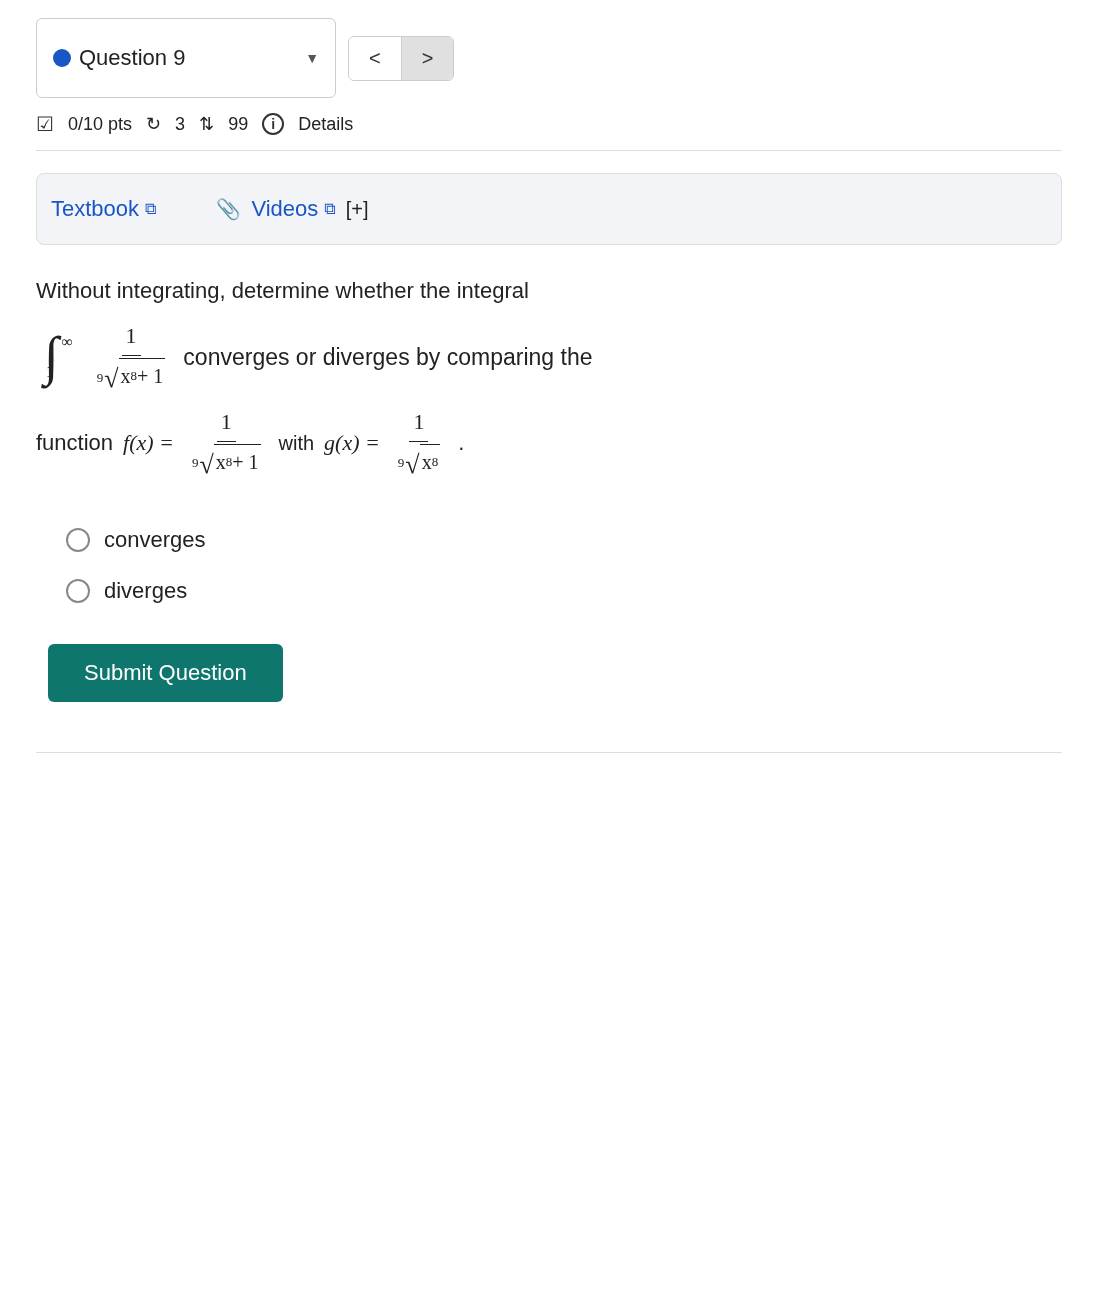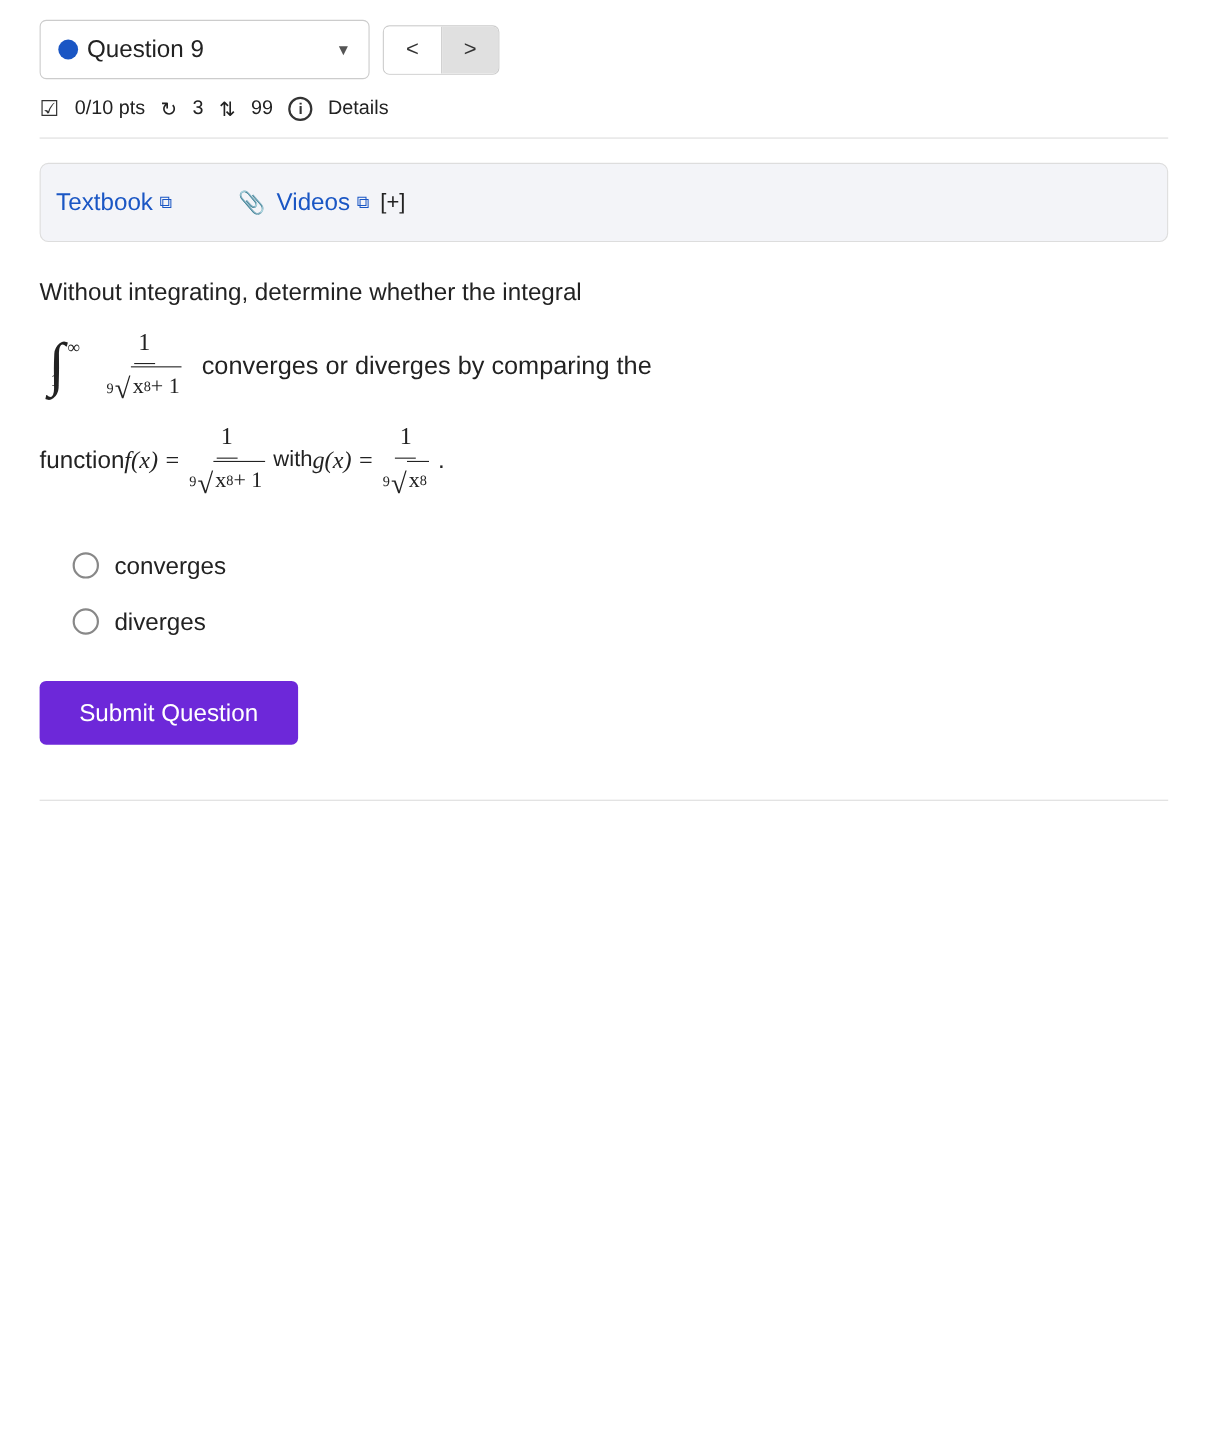--- a/index.html
+++ b/index.html
@@ -21,21 +21,21 @@
       align-items: center;
       gap: 12px;
       margin-bottom: 14px;
     }
 
     .question-selector {
       display: flex;
       align-items: center;
       border: 1.5px solid #ccc;
       border-radius: 6px;
-      padding: 13px 16px;
+      padding: 26px 16px;
       font-size: 22px;
       font-weight: 500;
       min-width: 300px;
       cursor: pointer;
       gap: 8px;
       background: #fff;
     }
 
     .question-selector .blue-dot {
       width: 18px;
@@ -227,61 +227,61 @@
       padding-left: 2px;
       padding-right: 2px;
       font-size: 20px;
       display: inline-flex;
       align-items: center;
     }
 
     .function-line {
       display: flex;
       align-items: center;
-      gap: 0;
+      gap: 10px;
       margin-top: 8px;
       flex-wrap: wrap;
     }
 
     
     .options-section {
       margin-left: 30px;
       margin-bottom: 40px;
     }
 
     .radio-option {
       display: flex;
-      align-items: flex-start;
+      align-items: center;
       gap: 14px;
       margin-bottom: 22px;
       font-size: 22px;
       cursor: pointer;
       margin-top: 25px;
     }
 
     .radio-circle {
       width: 24px;
       height: 24px;
       border: 2px solid #888;
       border-radius: 50%;
       display: inline-block;
       flex-shrink: 0;
     }
 
     
     .submit-btn {
-      background: #6d28d9;
+      background: #0f766e;
       color: #fff;
       border: none;
       border-radius: 6px;
       padding: 16px 36px;
       font-size: 22px;
       font-weight: 500;
       cursor: pointer;
-      margin-left: 0;
+      margin-left: 12px;
     }
 
     .bottom-divider {
       border: none;
       border-top: 1px solid #ddd;
       margin-top: 50px;
     }
   </style>
 </head>
 <body>

